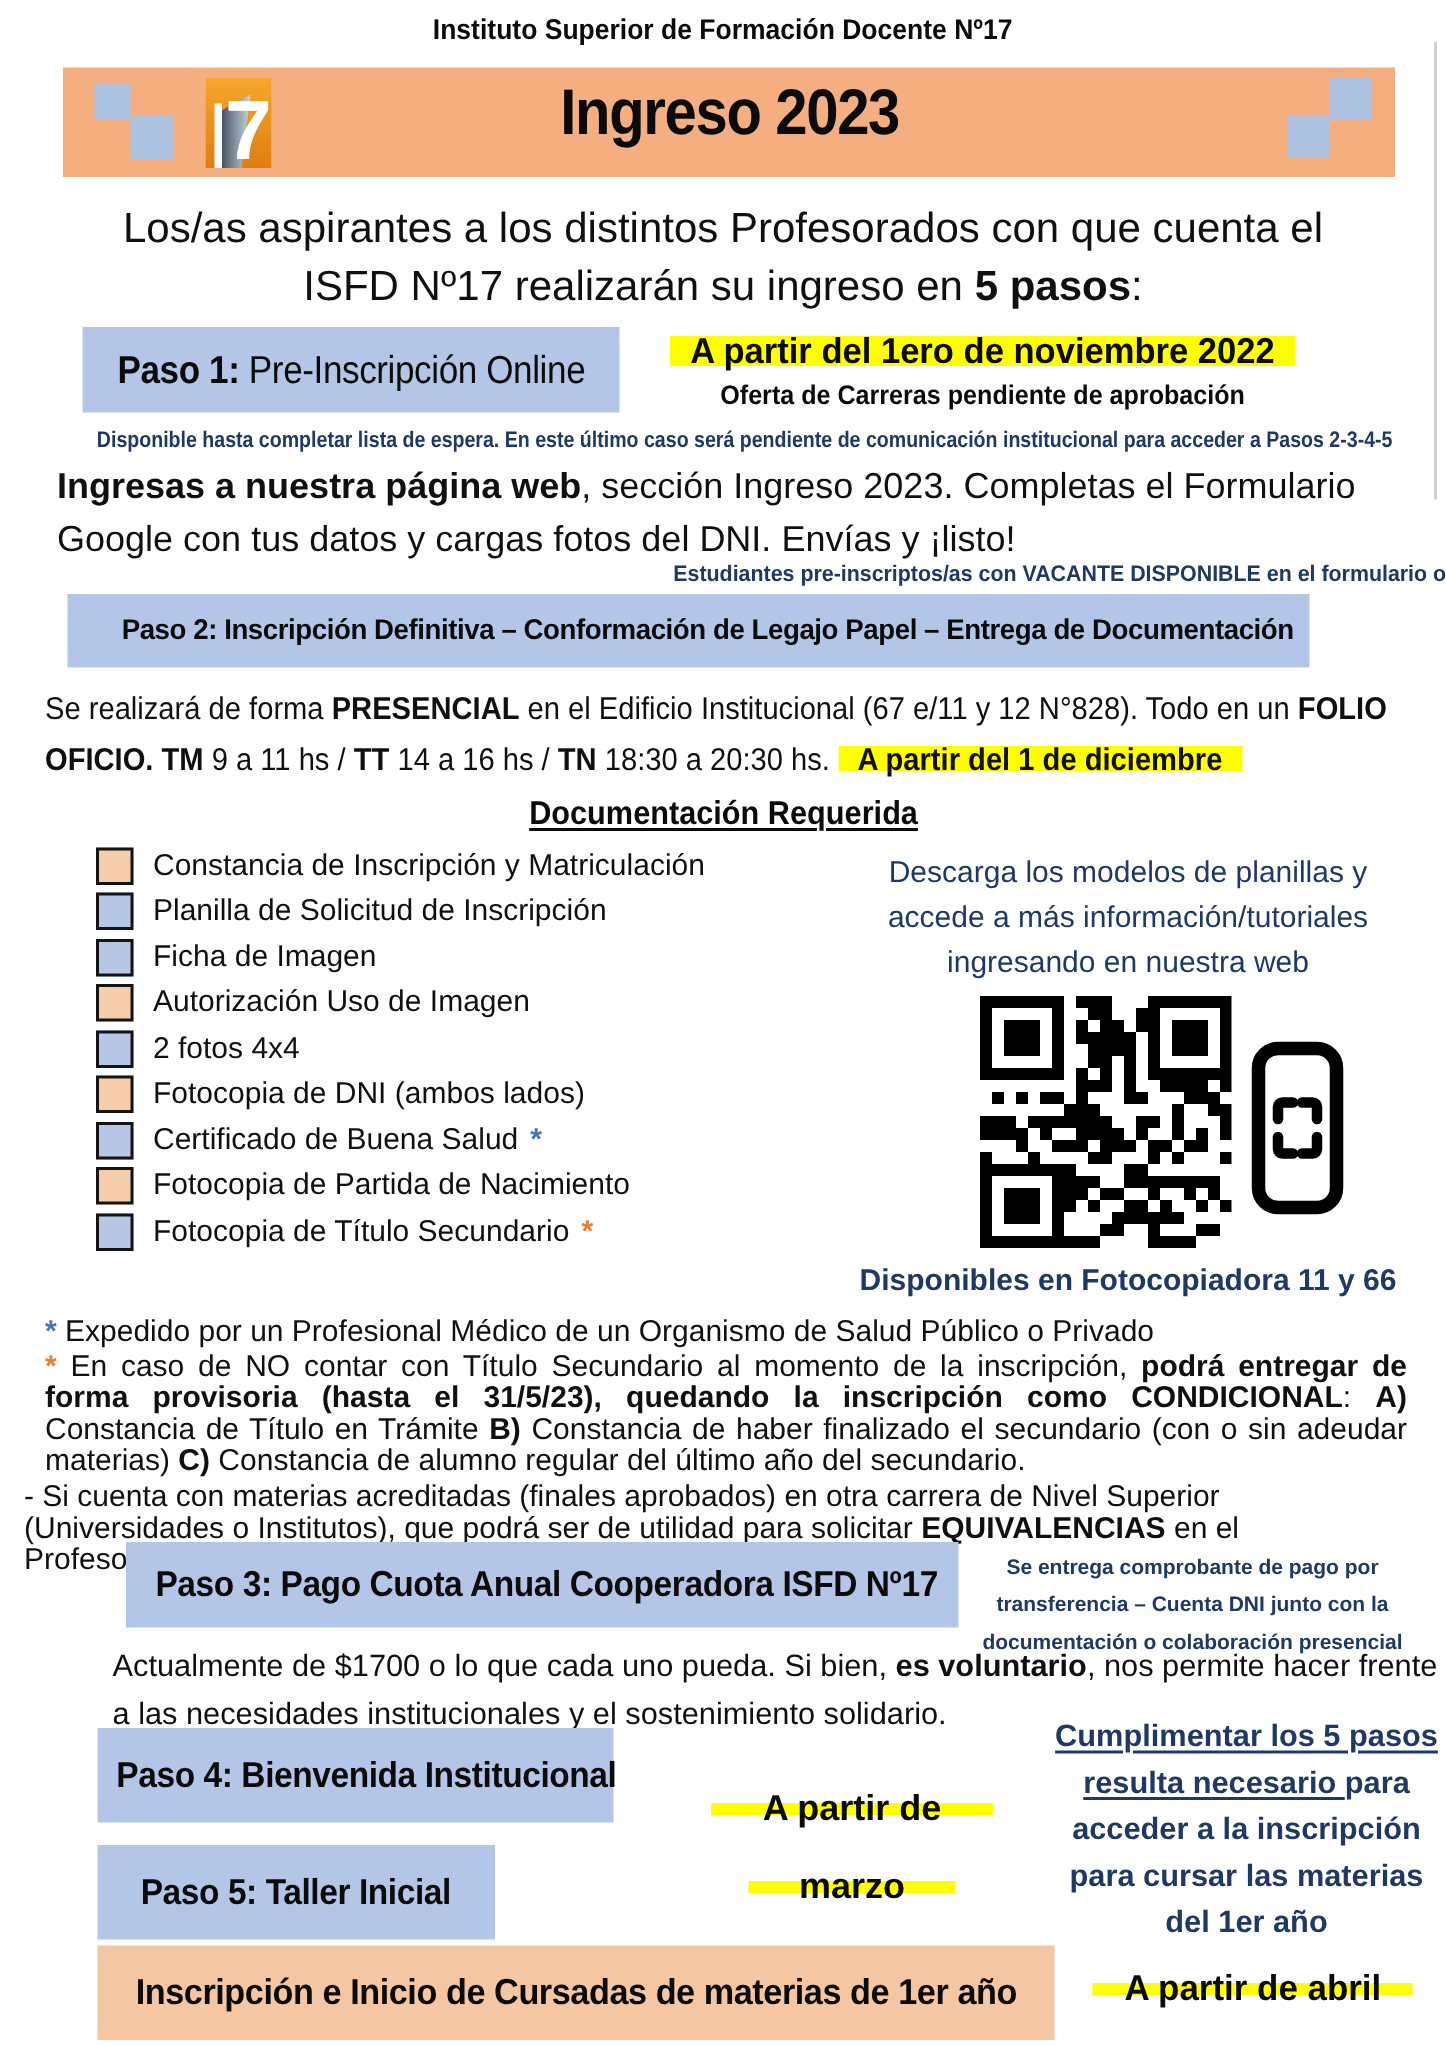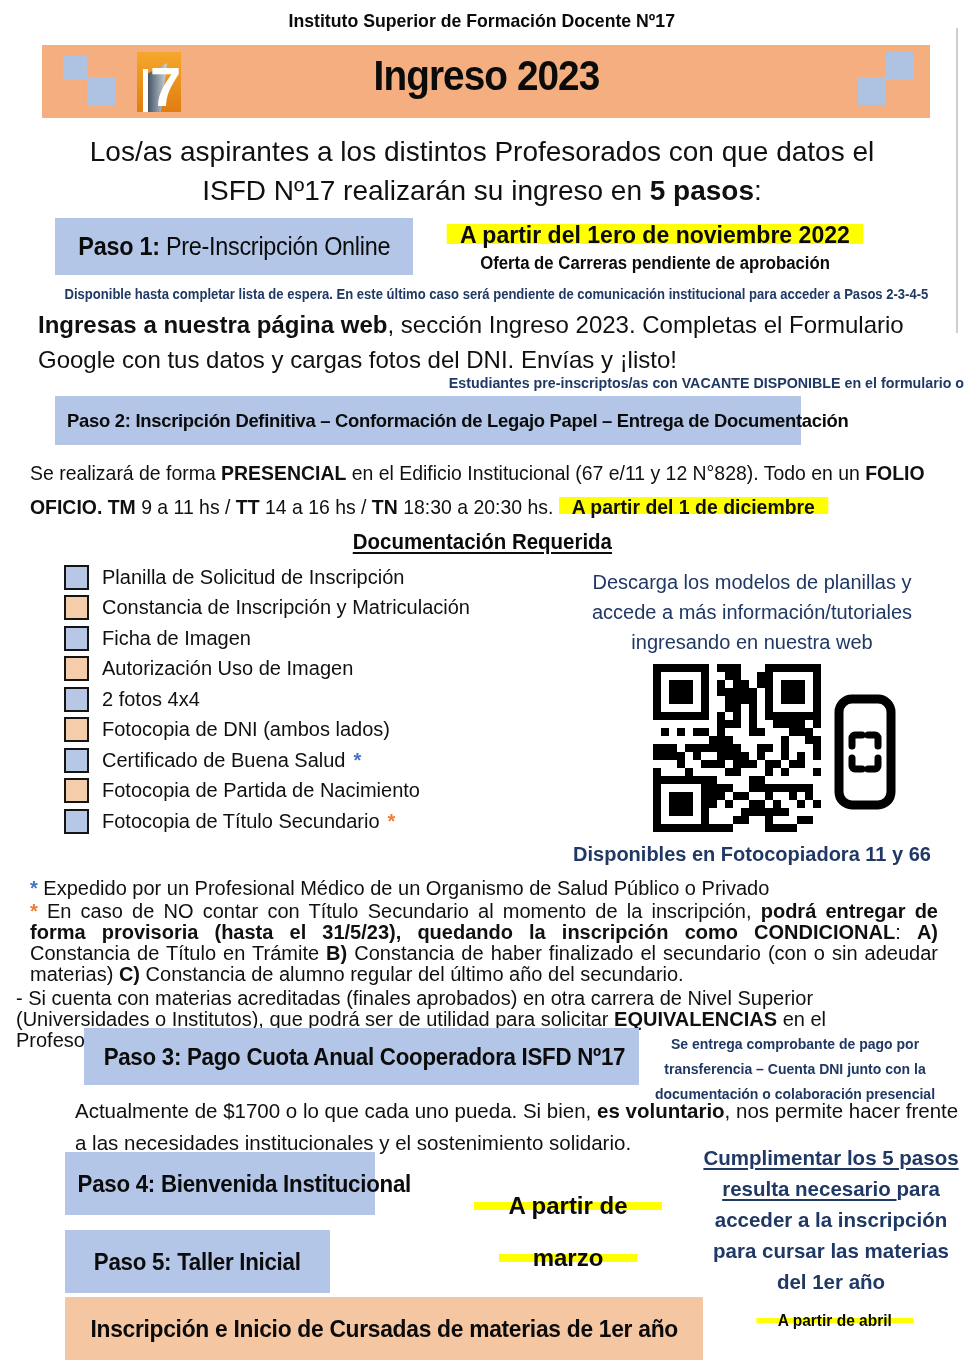--- a/index.html
+++ b/index.html
@@ -60,21 +60,21 @@
     <div class="abs ctr" style="left:0;top:6px;width:888px;font-size:43px;font-weight:800;letter-spacing:-1px;">
       <span class="cond" style="transform:scaleX(0.9);">Ingreso 2023</span>
     </div>
     <div class="abs" style="left:816px;top:32px;width:28px;height:28px;background:#AEC2E1;"></div>
     <div class="abs" style="left:844px;top:7px;width:28px;height:28px;background:#AEC2E1;"></div>
   </div>
 
   <div class="abs" style="left:956px;top:28px;width:2px;height:305px;background:#cfcfcf;"></div>
 
   <div class="abs ctr" style="left:0;top:132px;width:964px;font-size:28px;line-height:39px;color:#101010;">
-    <span>Los/as aspirantes a los distintos Profesorados con que datos el</span><br>
+    <span>Los/as aspirantes a los distintos Profesorados con que cuenta el</span><br>
     <span>ISFD Nº17 realizarán su ingreso en </span><span class="bold">5 pasos</span><span>:</span>
   </div>
 
   <div class="abs bluebox ctr" style="left:55px;top:218px;width:358px;height:57px;line-height:57px;font-size:26px;">
     <span class="cond box-title" style="transform:scaleX(0.9);"><b>Paso 1:</b><span style="font-weight:500;"> Pre-Inscripción Online</span></span>
   </div>
 
   <div class="abs ctr" style="left:430px;top:221px;width:450px;font-size:24px;font-weight:bold;">
     <span class="cond" style="transform:scaleX(0.96);"><span class="hl-full">A partir del 1ero de noviembre 2022</span></span>
   </div>
@@ -87,41 +87,41 @@
   </div>
 
   <div class="abs" style="left:38px;top:307px;width:892px;font-size:24px;line-height:35px;color:#101010;">
     <span class="bold">Ingresas a nuestra página web</span><span>, sección Ingreso 2023. Completas el Formulario Google con tus datos y cargas fotos del DNI. Envías y ¡listo!</span>
   </div>
 
   <div class="abs navy" style="left:420px;top:374px;width:500px;font-size:15px;font-weight:bold;text-align:right;">
     <span class="cond-r">Estudiantes pre-inscriptos/as con VACANTE DISPONIBLE en el formulario online</span>
   </div>
 
-  <div class="abs bluebox ctr" style="left:55px;top:396px;width:746px;height:49px;line-height:49px;font-size:19px;">
+  <div class="abs bluebox ctr" style="left:45px;top:396px;width:804px;height:49px;line-height:49px;font-size:19px;padding-left:24px;">
     <span class="cond box-title" style="transform:scaleX(0.97);"><b>Paso 2:</b><span style="font-weight:600;"> Inscripción Definitiva – Conformación de Legajo Papel – Entrega de Documentación</span></span>
   </div>
 
   <div class="abs scale-wrap" style="left:30px;top:456px;width:1000px;font-size:21px;line-height:34px;color:#101010;">
     <span>Se realizará de forma </span><b>PRESENCIAL</b><span> en el Edificio Institucional (67 e/11 y 12 N°828). Todo en un </span><b>FOLIO OFICIO. TM</b><span> 9 a 11 hs / </span><b>TT</b><span> 14 a 16 hs / </span><b>TN</b><span> 18:30 a 20:30 hs.  </span><b class="hl-full">A partir del 1 de diciembre</b>
   </div>
 
   <div class="abs ctr" style="left:0;top:529px;width:964px;font-size:22px;font-weight:bold;">
     <span class="cond u">Documentación Requerida</span>
   </div>
 
   <div class="abs" style="left:64px;top:562px;">
+    <div class="chk-row" data-box="orange">
+        <div class="chk-sq"></div>
+        <span class="chk-label">Constancia de Inscripción y Matriculación</span>
+        <span class="ast" data-ast=""></span>
+      </div>
     <div class="chk-row" data-box="blue">
         <div class="chk-sq"></div>
         <span class="chk-label">Planilla de Solicitud de Inscripción</span>
-        <span class="ast" data-ast=""></span>
-      </div>
-    <div class="chk-row" data-box="orange">
-        <div class="chk-sq"></div>
-        <span class="chk-label">Constancia de Inscripción y Matriculación</span>
         <span class="ast" data-ast=""></span>
       </div>
     <div class="chk-row" data-box="blue">
         <div class="chk-sq"></div>
         <span class="chk-label">Ficha de Imagen</span>
         <span class="ast" data-ast=""></span>
       </div>
     <div class="chk-row" data-box="orange">
         <div class="chk-sq"></div>
         <span class="chk-label">Autorización Uso de Imagen</span>
@@ -435,21 +435,21 @@
   </div>
   <div class="abs ctr navy" style="left:650px;top:1032px;width:290px;font-size:14px;font-weight:bold;line-height:25px;">
     <span>Se entrega comprobante de pago por</span><br>
     <span>transferencia – Cuenta DNI junto con la</span><br>
     <span>documentación o colaboración presencial</span>
   </div>
   <div class="abs" style="left:75px;top:1095px;width:885px;font-size:20.5px;line-height:32px;color:#101010;">
     <span>Actualmente de $1700 o lo que cada uno pueda. Si bien, </span><b>es voluntario</b><span>,  nos permite hacer frente a las necesidades institucionales y el sostenimiento solidario.</span>
   </div>
 
-  <div class="abs bluebox ctr" style="left:65px;top:1152px;width:310px;height:63px;line-height:63px;font-size:24px;font-weight:600;">
+  <div class="abs bluebox ctr" style="left:65px;top:1152px;width:344px;height:63px;line-height:63px;font-size:24px;font-weight:600;">
     <span class="cond box-title">Paso 4: Bienvenida Institucional</span>
   </div>
   <div class="abs bluebox ctr" style="left:65px;top:1230px;width:265px;height:63px;line-height:63px;font-size:24px;font-weight:600;">
     <span class="cond box-title">Paso 5: Taller Inicial</span>
   </div>
 
   <div class="abs ctr" style="left:448px;top:1180px;width:240px;font-size:24px;font-weight:bold;line-height:52px;">
     <span class="hl-mid">A partir de</span><br>
     <span class="hl-mid">marzo</span>
   </div>
@@ -458,17 +458,17 @@
     <span class="u">Cumplimentar los 5 pasos</span><br>
     <span class="u">resulta necesario </span><span>para</span><br>
     <span>acceder a la inscripción</span><br>
     <span>para cursar las materias</span><br>
     <span>del 1er año</span>
   </div>
 
   <div class="abs ctr" style="left:65px;top:1297px;width:638px;height:63px;line-height:63px;background:#F5C6A2;font-size:24px;font-weight:600;">
     <span class="cond box-title" style="transform:scaleX(0.95);">Inscripción e Inicio de Cursadas de materias de 1er año</span>
   </div>
-  <div class="abs ctr" style="left:715px;top:1312px;width:240px;font-size:16px;font-weight:bold;">
+  <div class="abs ctr" style="left:715px;top:1312px;width:240px;font-size:24px;font-weight:bold;">
     <span class="cond" style="transform:scaleX(0.97);"><span class="hl-mid" style="padding:0 22px;">A partir de abril</span></span>
   </div>
 
 </div>
 
 </body></html>

